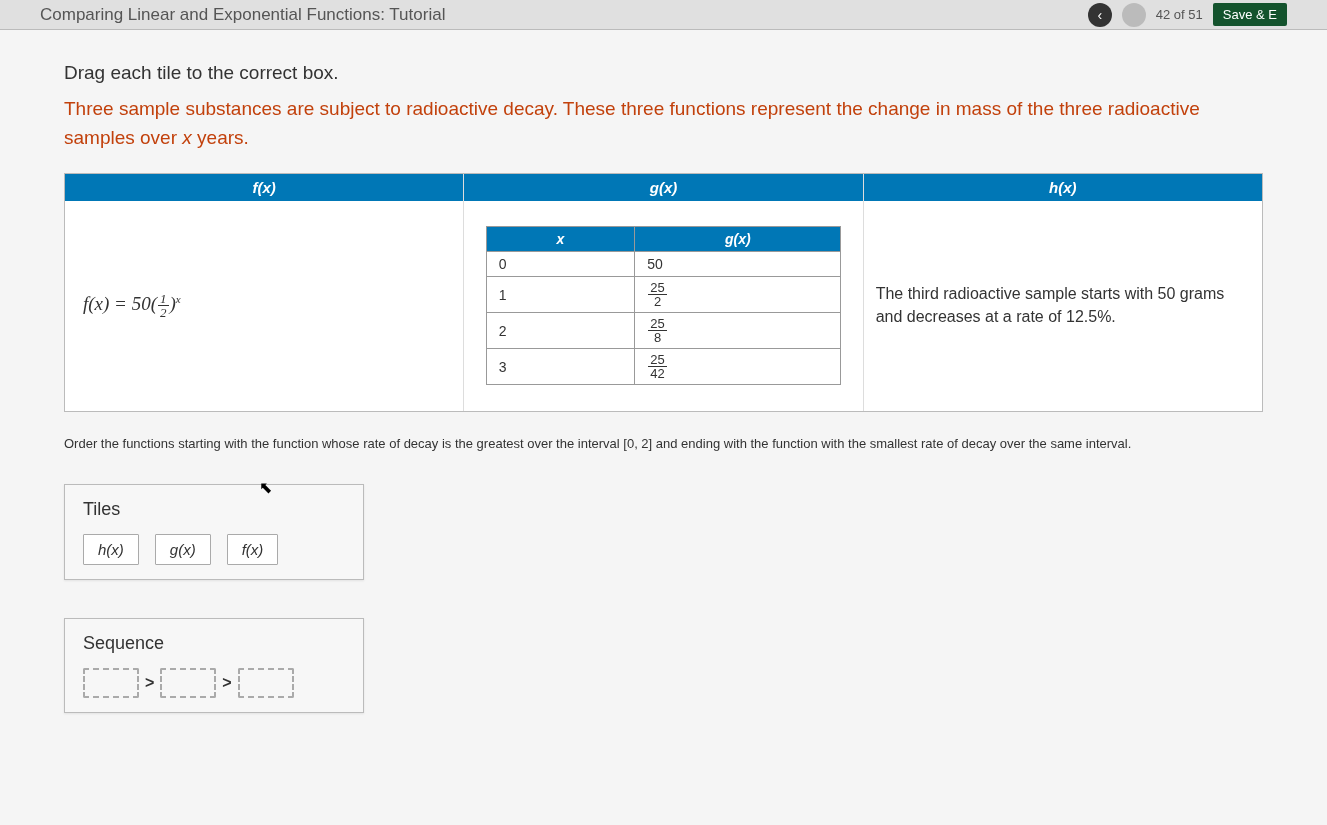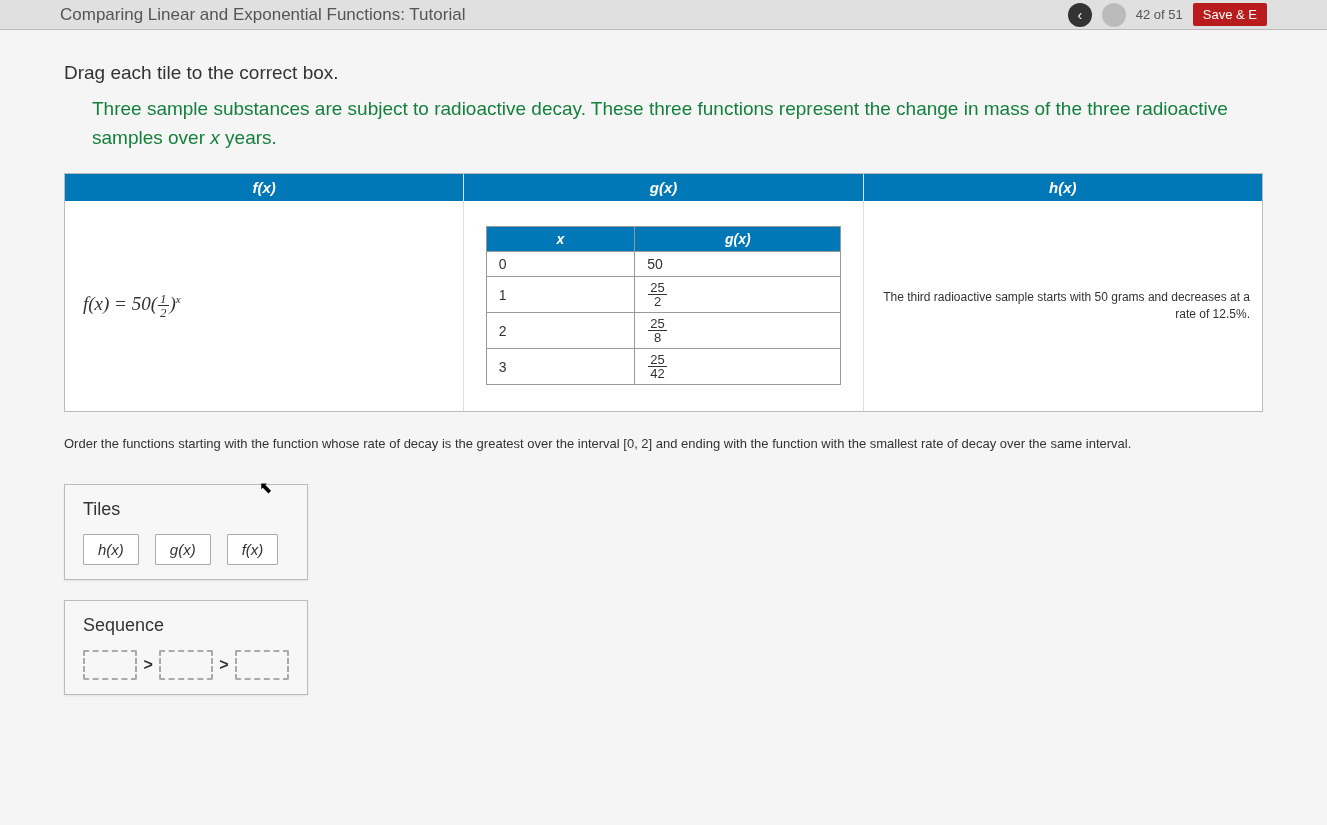--- a/index.html
+++ b/index.html
@@ -1,50 +1,50 @@
 <!DOCTYPE html>
 <html><head>
 <meta charset="utf-8">
 <style>
 * { box-sizing: border-box; margin: 0; padding: 0; }
 body { font-family: "Segoe UI", Arial, sans-serif; background: #f5f5f5; color: #333; }
 
-.topbar { background: #e0e0e0; height: 30px; display: flex; align-items: center; padding: 0 60px; border-bottom: 1px solid #bbb; }
+.topbar { background: #e0e0e0; height: 30px; display: flex; align-items: center; padding: 0 40px; border-bottom: 1px solid #bbb; }
 .topbar-title { color: #555; font-size: 17px; }
 .topbar-right { margin-left: auto; display: flex; align-items: center; gap: 10px; font-size: 13px; color: #555; }
 .circle-btn { width: 24px; height: 24px; border-radius: 50%; background: #333; color: #fff; display: flex; align-items: center; justify-content: center; font-size: 14px; }
 .grey-circle { width: 24px; height: 24px; border-radius: 50%; background: #bbb; }
-.save-btn { background: #b91c1c; color: #fff; padding: 4px 10px; font-size: 13px; border-radius: 2px; }
+.save-btn { background: #14532d; color: #fff; padding: 4px 10px; font-size: 13px; border-radius: 2px; }
 
 .content { padding: 20px 64px; }
 .instr1 { font-size: 19px; color: #333; margin: 12px 0 10px; }
-.instr2 { font-size: 19px; line-height: 1.55; color: #15803d; margin-bottom: 20px; margin-left: 28px; }
+.instr2 { font-size: 19px; line-height: 1.55; color: #c2410c; margin-bottom: 20px; }
 .italic { font-style: italic; }
 
 .func-table { display: flex; border: 1px solid #bbb; background: #fff; margin-bottom: 22px; }
 .func-col { flex: 1; display: flex; flex-direction: column; border-right: 1px solid #ddd; }
 .func-col:last-child { border-right: none; }
 .func-head { background: #0077b6; color: #fff; text-align: center; padding: 4px 0; font-style: italic; font-weight: bold; font-size: 15px; border: 1px solid #0077b6; }
 .func-body { flex: 1; display: flex; align-items: center; justify-content: flex-start; padding: 12px; min-height: 210px; font-size: 16px; }
 
 .formula { font-family: "Cambria Math", serif; font-style: italic; font-size: 19px; padding-left: 6px; }
 .frac { display: inline-flex; flex-direction: column; vertical-align: middle; text-align: center; font-size: 13px; line-height: 1; margin: 0 1px; }
 .frac .num { border-bottom: 1px solid #333; padding: 0 2px; }
 .frac .den { padding: 0 2px; }
 .sup { font-size: 11px; vertical-align: super; }
 
 .inner-table { border-collapse: collapse; width: 95%; margin: 0 auto; font-size: 14px; }
 .inner-table th { background: #0077b6; color: #fff; font-style: italic; padding: 4px 8px; border: 1px solid #999; }
 .inner-table td { padding: 4px 12px; border: 1px solid #999; text-align: left; }
 
-.desc { font-size: 12px; color: #333; line-height: 1.4; text-align: right; }
+.desc { font-size: 16px; color: #333; line-height: 1.4; }
 
 .instr3 { font-size: 13px; line-height: 1.55; color: #333; margin-bottom: 30px; }
 
-.panel { border: 1px solid #bbb; background: #f7f7f7; padding: 14px 18px; width: 244px; margin-bottom: 20px; box-shadow: 0 1px 2px rgba(0,0,0,0.08); }
+.panel { border: 1px solid #bbb; background: #f7f7f7; padding: 14px 18px; width: 300px; margin-bottom: 38px; box-shadow: 0 1px 2px rgba(0,0,0,0.08); }
 .panel-title { font-size: 18px; color: #333; margin-bottom: 14px; }
 .tiles-row { display: flex; gap: 16px; }
 .tile { border: 1px solid #aaa; background: #fff; padding: 6px 14px; font-style: italic; font-size: 15px; cursor: move; border-radius: 1px; }
 
 .seq-row { display: flex; align-items: center; gap: 6px; margin-top: 6px; }
 .drop-slot { width: 56px; height: 30px; border: 2px dashed #aaa; border-radius: 2px; }
 .gt { font-size: 16px; font-weight: bold; color: #333; }
 
 .cursor { position: absolute; font-size: 16px; color: #000; }
 </style>

